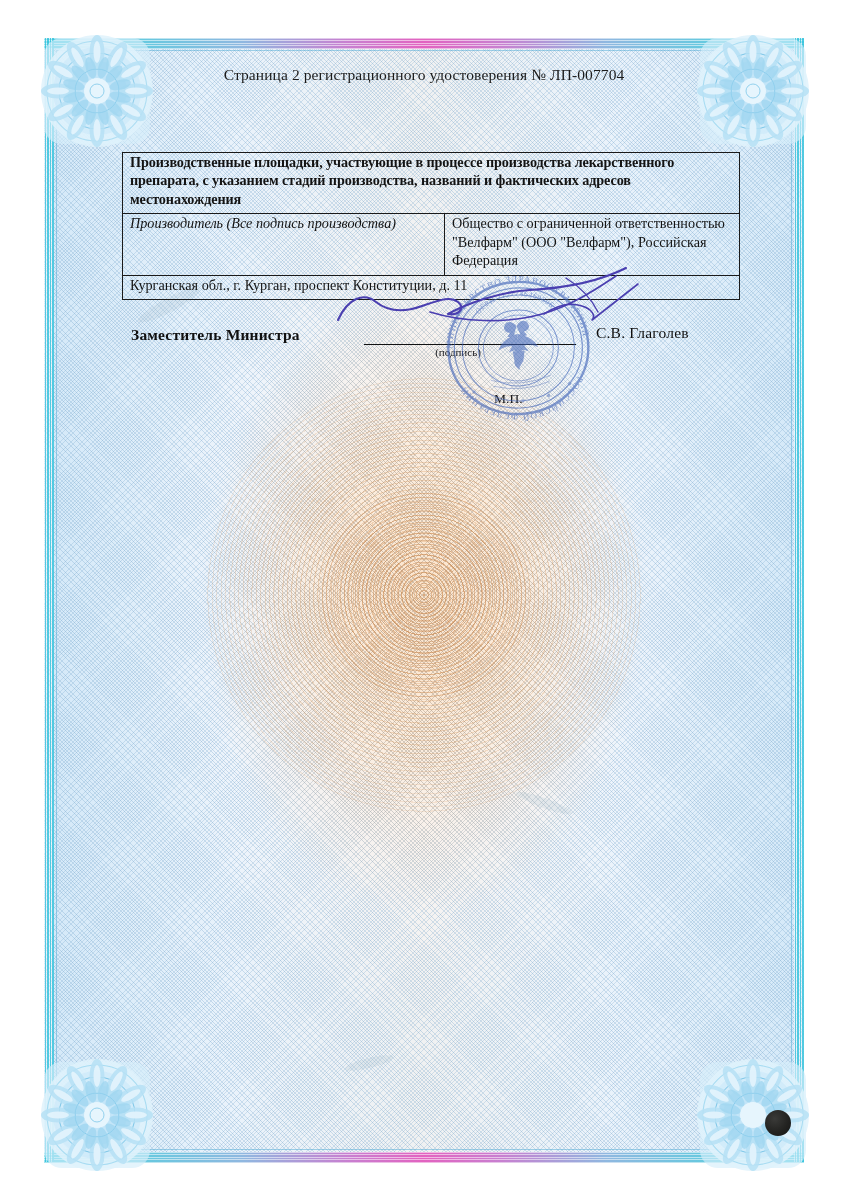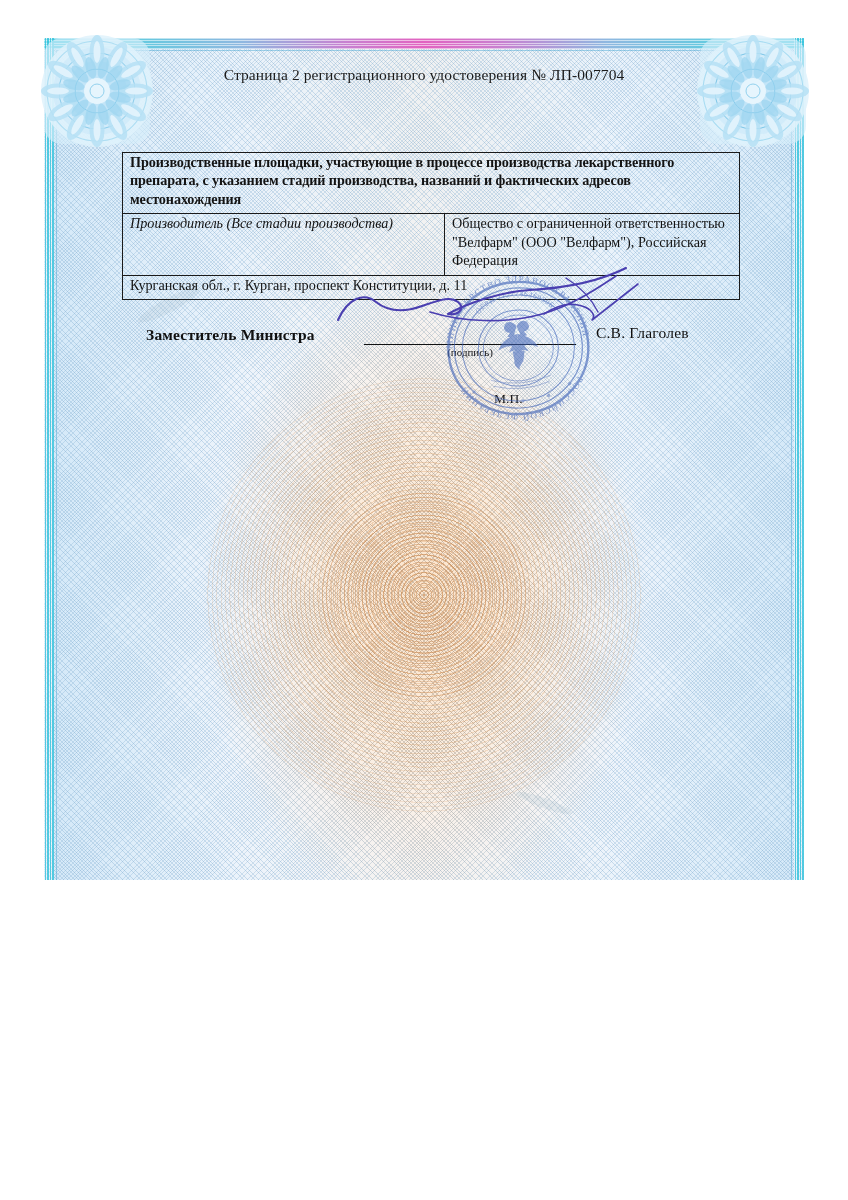--- a/index.html
+++ b/index.html
@@ -10,21 +10,21 @@
   body {
     width: 848px;
     height: 1200px;
     font-family: "Liberation Serif", "DejaVu Serif", serif;
     overflow: hidden;
   }
 
   #page {
     position: relative;
     width: 848px;
-    height: 880px;
+    height: 1200px;
     background: #ffffff;
     overflow: hidden;
   }
 
   
   .security-field {
     position: absolute;
     left: 44px;
     top: 38px;
     width: 760px;
@@ -207,38 +207,38 @@
   }
   .t-producer-label {
     font-style: italic;
     width: 308px;
   }
   .t-address { line-height: 1.3; }
 
   
   .sig-role {
     position: absolute;
-    left: 146px;
+    left: 131px;
     top: 326px;
     font-size: 15.5px;
     font-weight: bold;
     color: #101010;
     letter-spacing: 0.2px;
   }
   .sig-line {
     position: absolute;
     left: 364px;
     top: 344px;
     width: 212px;
     height: 0;
     border-top: 1.5px solid #111111;
   }
   .sig-caption {
     position: absolute;
-    left: 364px;
+    left: 352px;
     top: 346px;
     width: 212px;
     text-align: center;
     font-size: 11px;
     color: #17171a;
   }
   .sig-name {
     position: absolute;
     left: 596px;
     top: 324px;
@@ -491,21 +491,21 @@
   <div class="punch-dot"></div>
 
   <div class="page-header">Страница 2 регистрационного удостоверения № ЛП-007704</div>
 
   <table class="doc-table">
     <tbody>
       <tr>
         <td class="t-head" colspan="2">Производственные площадки, участвующие в процессе производства лекарственного препарата, с указанием стадий производства, названий и фактических адресов местонахождения</td>
       </tr>
       <tr>
-        <td class="t-producer-label">Производитель (Все стадии производства)</td>
+        <td class="t-producer-label">Производитель (Все подпись производства)</td>
         <td>Общество с ограниченной ответственностью "Велфарм" (ООО "Велфарм"), Российская Федерация</td>
       </tr>
       <tr>
         <td class="t-address" colspan="2">Курганская обл., г. Курган, проспект Конституции, д. 11</td>
       </tr>
     </tbody>
   </table>
 
   <div class="sig-role">Заместитель Министра</div>
   <div class="sig-line"></div>

